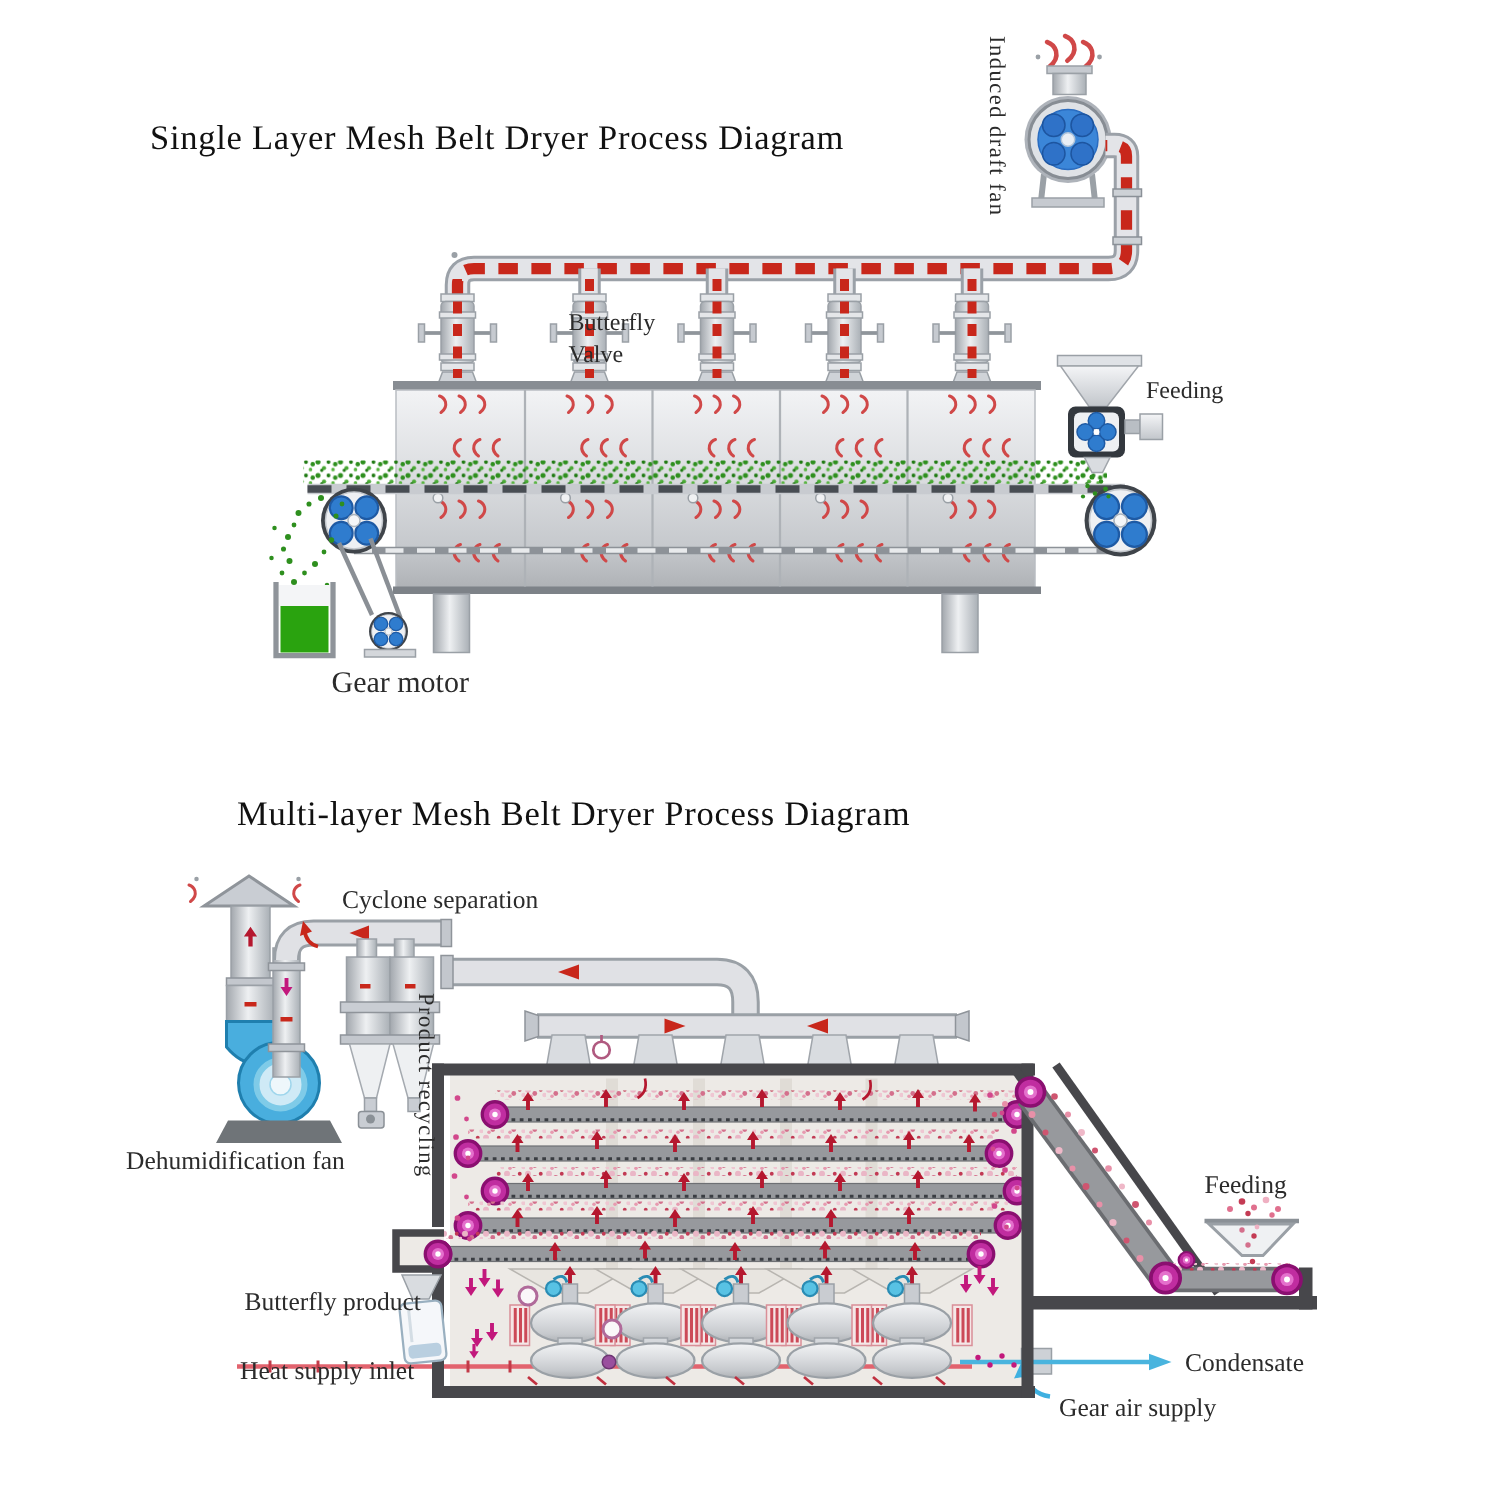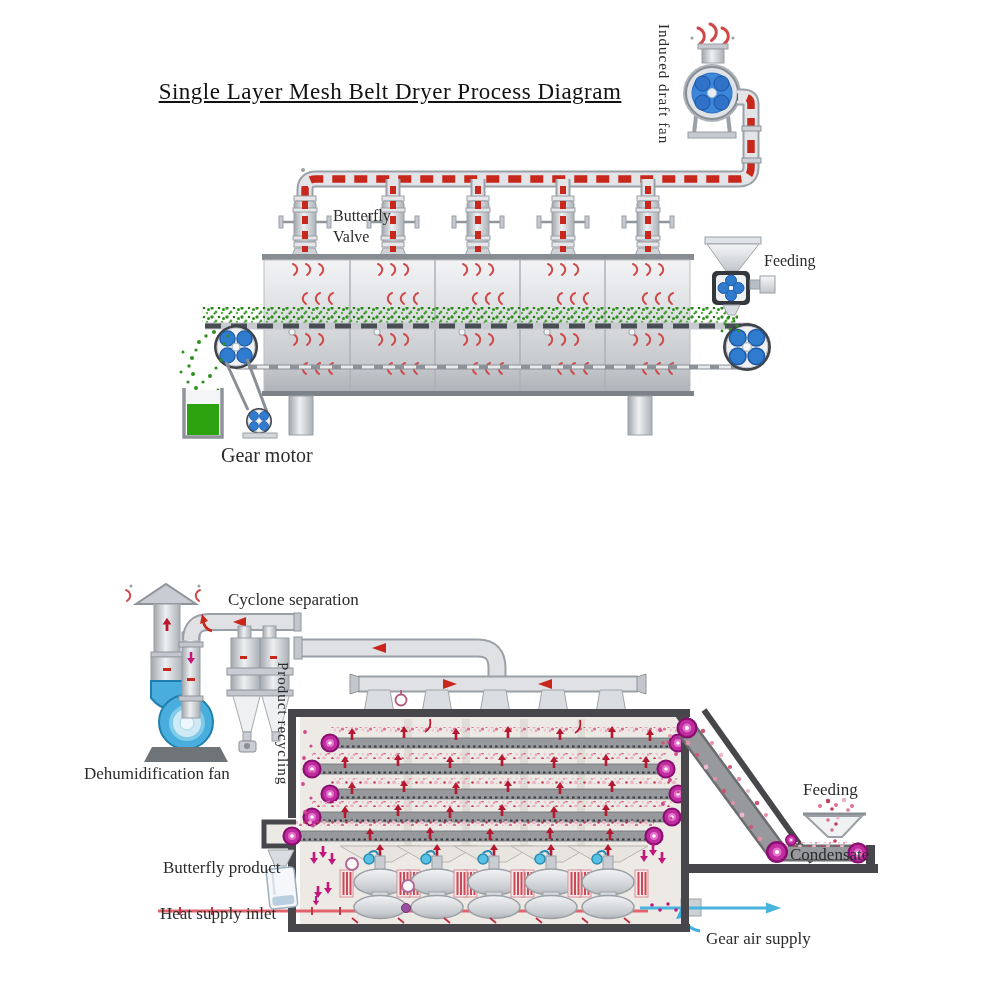--- a/index.html
+++ b/index.html
@@ -1,22 +1,22 @@
 <!DOCTYPE html>
 <html><head>
 <meta charset="utf-8">
 <style>
   html,body{margin:0;padding:0;background:#ffffff;}
   #stage{position:relative;width:1000px;height:1000px;background:#ffffff;overflow:hidden;
          font-family:"Liberation Serif","DejaVu Serif",serif;color:#1c1c1c;}
   svg{position:absolute;left:0;display:block;}
   .lbl{position:absolute;font-size:17px;line-height:1.32;color:#2b2b2b;white-space:nowrap;}
-  .title{position:absolute;font-size:23px;color:#111;text-align:center;letter-spacing:.5px;white-space:nowrap;text-decoration:underline;}
+  .title{position:absolute;font-size:23px;color:#111;letter-spacing:.5px;white-space:nowrap;}
   .vlbl{position:absolute;writing-mode:vertical-rl;font-size:15px;color:#2b2b2b;letter-spacing:1px;}
-  .wrap{white-space:normal;}
+  .wrap{white-space:normal;margin-left:46px;}
 </style>
 </head>
 <body>
 
 <div id="stage">
 
 <svg width="1000" height="500" style="top:0">
   <defs>
     <linearGradient id="metalH2" x1="0" y1="0" x2="1" y2="0">
       <stop offset="0" stop-color="#a2a7ad"></stop>
@@ -628,22 +628,23 @@
     </g>
   </g>
 </svg>
 
 <div class="title" style="left:100px;top:79px;width:580px">Single Layer Mesh Belt Dryer Process Diagram</div>
 <div class="vlbl" style="left:655px;top:24px;height:150px">Induced draft fan</div>
 <div class="lbl wrap" style="left:333px;top:205px;width:74px;font-size:16px">Butterfly Valve</div>
 <div class="lbl" style="left:764px;top:250px;font-size:16px">Feeding</div>
 <div class="lbl" style="left:221px;top:442px;font-size:20px">Gear motor</div>
 
+<div class="title" style="left:158px;top:530px;width:600px">Multi-layer Mesh Belt Dryer Process Diagram</div>
 <div class="lbl" style="left:228px;top:589px">Cyclone separation</div>
 <div class="vlbl" style="left:274px;top:662px;height:140px">Product recycling</div>
 <div class="lbl" style="left:84px;top:763px">Dehumidification fan</div>
 <div class="lbl" style="left:163px;top:857px">Butterfly product</div>
 <div class="lbl" style="left:160px;top:903px">Heat supply inlet</div>
-<div class="lbl" style="left:790px;top:844px">Condensate</div>
+<div class="lbl" style="left:790px;top:898px">Condensate</div>
 <div class="lbl" style="left:706px;top:928px">Gear air supply</div>
 <div class="lbl" style="left:803px;top:779px">Feeding</div>
 
 </div>
 
 </body></html>

